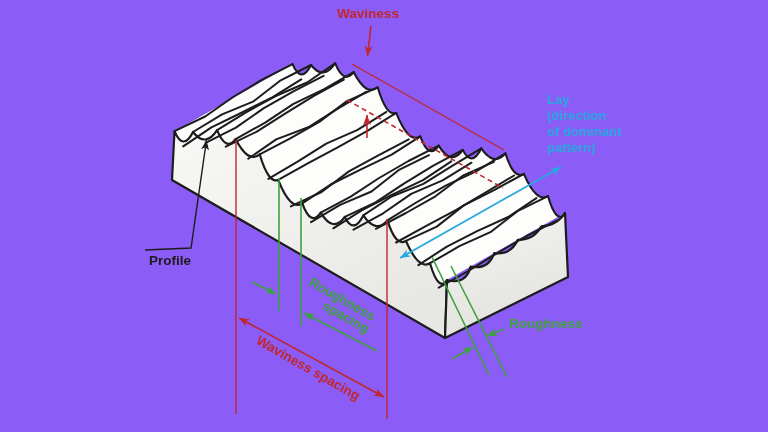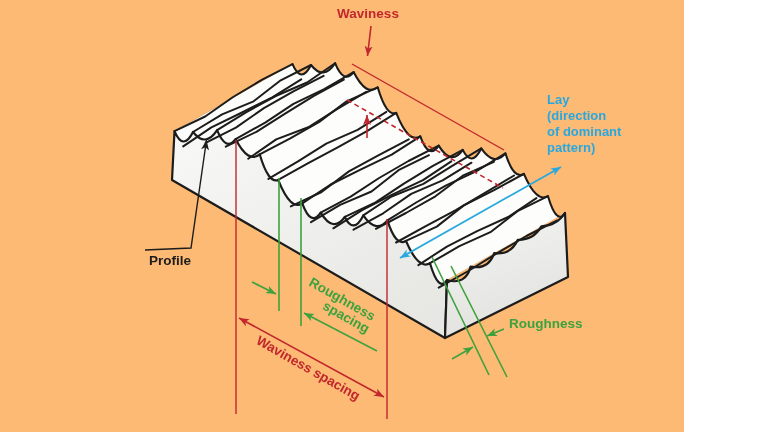--- a/index.html
+++ b/index.html
@@ -1,16 +1,16 @@
 <!DOCTYPE html>
 <html><head>
 <meta charset="utf-8">
 <style>
   html,body{margin:0;padding:0;background:#ffffff;}
-  .stage{position:relative;width:684px;height:432px;background:#fdba74;overflow:hidden;
+  .stage{position:relative;width:768px;height:432px;background:#8b5cf6;overflow:hidden;
          font-family:"Liberation Sans",sans-serif;}
   svg{display:block;}
   text{font-family:"Liberation Sans","DejaVu Sans",sans-serif;font-size:13.5px;font-weight:600;}
   .small{font-size:13px;}
 </style>
 </head>
 <body>
 
 <div class="stage">
 <svg width="768" height="432" viewBox="0 0 768 432">

